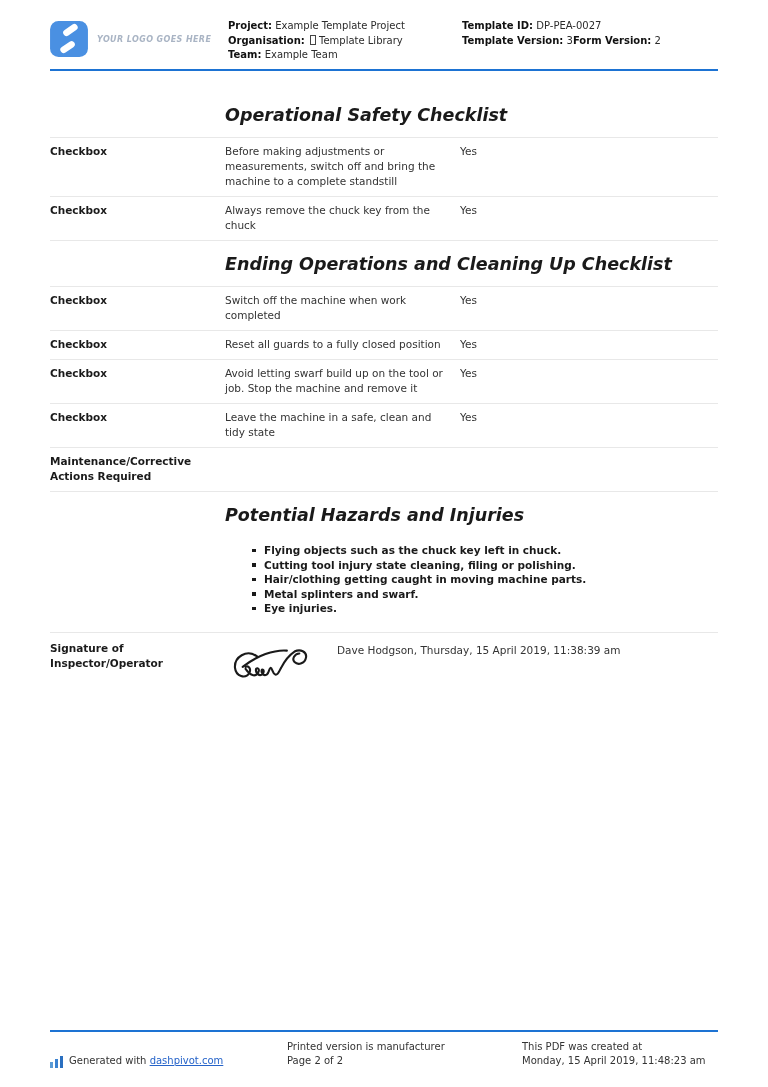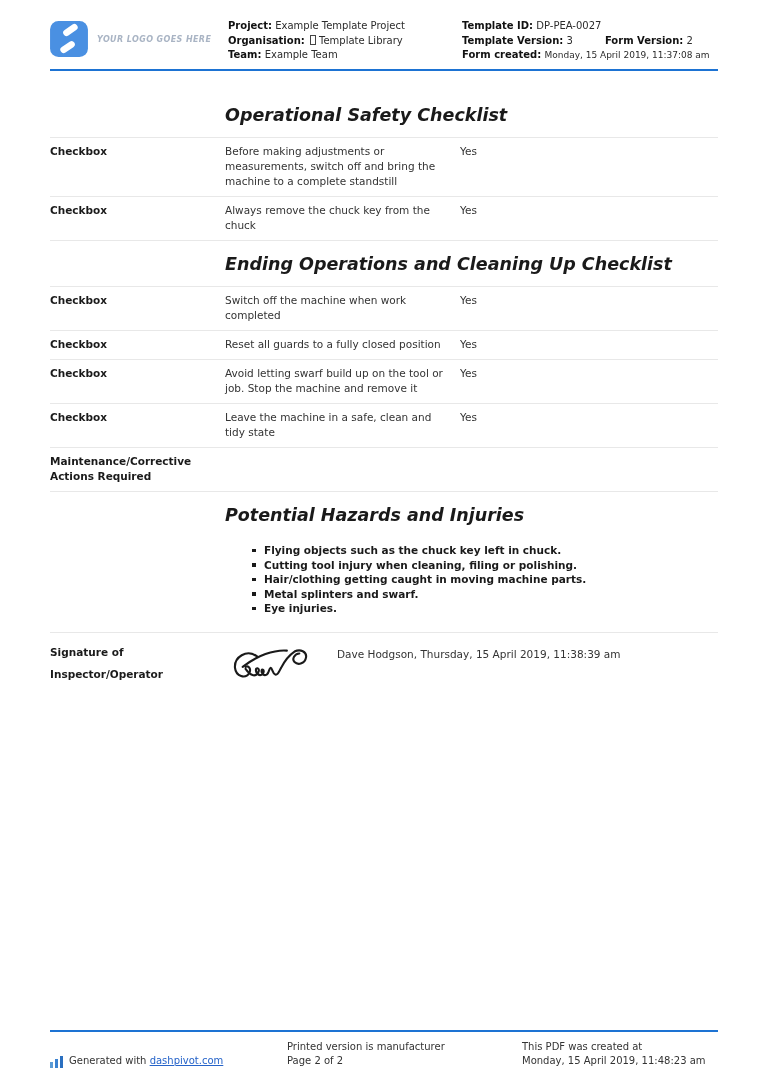--- a/index.html
+++ b/index.html
@@ -18,21 +18,21 @@
 
   
   .header{display:flex;align-items:flex-start;min-height:48px;}
   .logo-block{width:178px;display:flex;align-items:center;gap:9px;padding-top:3px;}
   .logo-icon{width:38px;height:36px;flex:0 0 auto;}
   .logo-text{font-size:8px;font-weight:bold;font-style:italic;color:#a9b4c4;letter-spacing:.4px;white-space:nowrap;}
   .meta{font-size:10px;line-height:14.5px;color:#2b2b2b;}
   .meta b{color:#111;}
   .org-block{width:234px;padding-top:1px;}
   .tpl-block{flex:1;padding-top:1px;}
-  .pair2{margin-left:32px;}
+  .pair2{margin-left:0;}
   .small-val{font-size:9px;}
   .tofu{display:inline-block;width:6px;height:10px;border:1px solid #444;vertical-align:-1px;margin:0 3px 0 2px;}
   .rule{height:2px;background:var(--blue);margin-top:3px;}
 
   
   .section-title{font-size:17.5px;font-weight:bold;color:var(--ink);padding-left:175px;margin:0;font-style:italic;}
   .t1{margin:34px 0 12px 0;}
   .t2{margin:13px 0 12px 0;}
   .t3{margin:13px 0 18px 0;}
   .divider{border-top:1px solid var(--divider);}
@@ -53,21 +53,21 @@
 
   .hazards{list-style:none;margin:0 0 16px 202px;padding:0;
     font-size:10.5px;font-weight:bold;line-height:14.6px;color:var(--ink);}
   .hazards li{position:relative;padding-left:12px;}
   .hazards li::before{content:"";position:absolute;left:0;top:5.5px;width:3.5px;height:3.5px;background:var(--ink);}
 
   
   .sig-row{
     display:grid;grid-template-columns:175px 112px 1fr;
     border-top:1px solid var(--divider);
-    padding:8px 0;font-size:10.5px;line-height:22px;
+    padding:8px 0;font-size:10.5px;line-height:15px;
   }
   .sig-label{font-weight:bold;color:var(--ink);padding-right:12px;}
   .sig-svg{width:92px;height:48px;margin-top:0;}
   .sig-text{padding-top:2px;color:var(--body);}
 
   
   .footer{position:absolute;left:50px;right:50px;top:1030px;}
   .footer-rule{height:2px;background:var(--blue);margin-bottom:8px;}
   .footer-grid{display:grid;grid-template-columns:237px 235px 1fr;font-size:10px;line-height:14px;color:#333;}
   .f-left{display:flex;align-items:flex-end;gap:6px;}
@@ -106,24 +106,20 @@
       </div>
 
       <div class="tpl-block meta">
         <div>
           <b>Template ID:</b>
           <span>DP-PEA-0027</span>
         </div>
         <div>
           <span><b>Template Version:</b> <span>3</span></span><span class="pair2"><b>Form Version:</b> <span>2</span></span>
         </div>
-        <div>
-          <b>Form created:</b>
-          <span class="small-val">Monday, 15 April 2019, 11:37:08 am</span>
-        </div>
       </div>
     </div>
 
     <div class="rule"></div>
 
     <h1 class="section-title t1">Operational Safety Checklist</h1>
 
     <div>
       <div class="row">
         <span class="label">Checkbox</span>
@@ -164,21 +160,21 @@
       <div class="row maint">
         <span class="label">Maintenance/Corrective Actions Required</span>
       </div>
     </div>
 
     <div class="divider"></div>
     <h1 class="section-title t3">Potential Hazards and Injuries</h1>
 
     <ul class="hazards">
       <li>Flying objects such as the chuck key left in chuck.</li>
-      <li>Cutting tool injury when cleaning, filing or polishing.</li>
+      <li>Cutting tool injury state cleaning, filing or polishing.</li>
       <li>Hair/clothing getting caught in moving machine parts.</li>
       <li>Metal splinters and swarf.</li>
       <li>Eye injuries.</li>
     </ul>
 
     <div class="sig-row">
       <span class="sig-label">Signature of Inspector/Operator</span>
       <svg class="sig-svg" viewBox="0 0 95 50" fill="none">
         <path d="M33 16 C22 8 9 17 10 28 C11 37 21 40 25 33 C27 29 24 25 21 27" stroke="#1a1a1a" stroke-width="2.2" stroke-linecap="round" stroke-linejoin="round"></path>
         <path d="M21 29 C26 36 31 38 34 33 C36 30 34 27 32 29 C31 32 34 37 38 35 C41 33 40 29 38 30 C37 32 39 37 43 35 C46 33 45 29 47 28 C49 28 49 34 52 35 C55 36 56 31 58 28 C61 22 66 15 72 11 C78 8 85 11 84 17 C83 23 76 26 72 22 C69 19 72 13 77 13" stroke="#1a1a1a" stroke-width="2.2" stroke-linecap="round" stroke-linejoin="round"></path>

